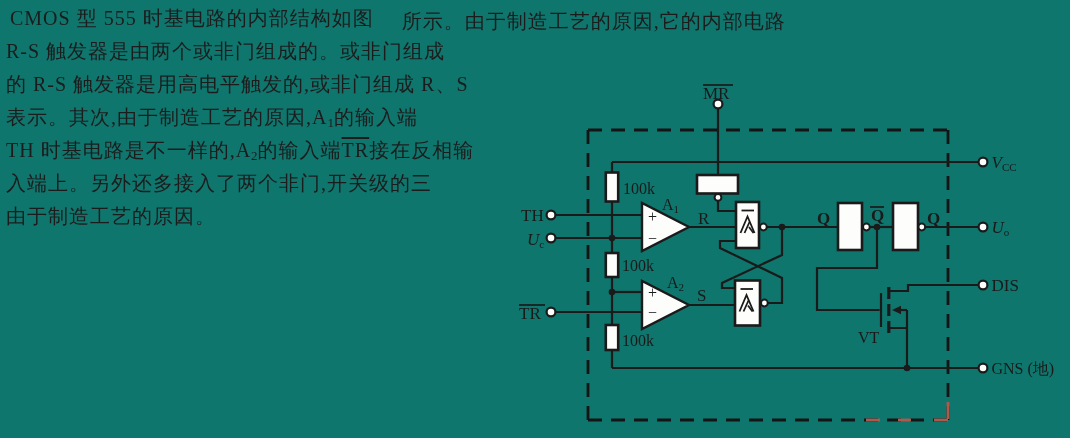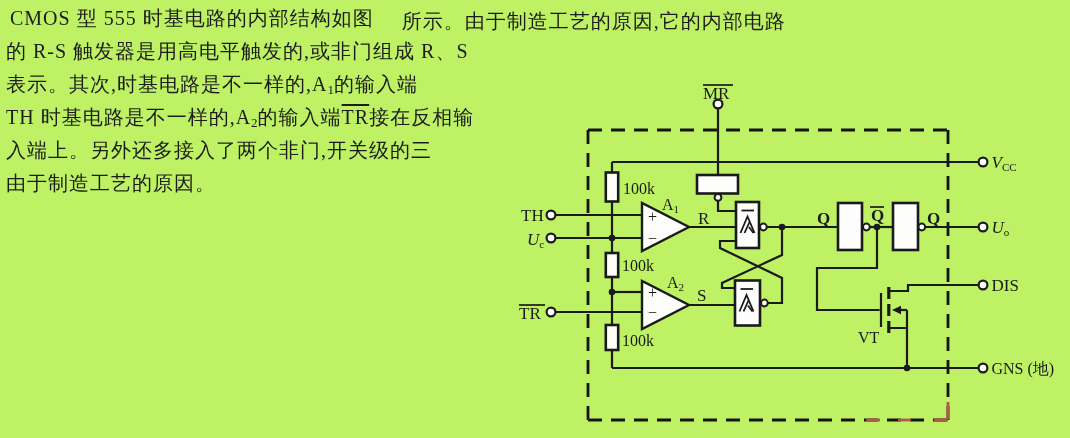--- a/index.html
+++ b/index.html
@@ -1,16 +1,16 @@
 <!DOCTYPE html>
 <html><head>
 <meta charset="utf-8">
 <style>
   html,body{margin:0;padding:0;background:#ffffff;}
-  .page{position:relative;width:1070px;height:438px;background:#bef264;overflow:hidden;
+  .page{position:relative;width:1070px;height:438px;background:#0f766e;overflow:hidden;
         font-family:"Liberation Serif",serif;color:#1c1c1c;}
   .para{position:absolute;left:6px;top:2px;width:486px;}
   .tline{height:33px;line-height:33px;font-size:20px;letter-spacing:1px;white-space:nowrap;}
   .l1-left{margin-left:4px;}
   .fig-gap{display:inline-block;width:28px;}
   .row1r{position:relative;top:3px;}
   .sub{font-size:13px;letter-spacing:0;vertical-align:-3px;}
   .over{text-decoration:overline;}
   .schematic{position:absolute;left:0;top:0;width:1070px;height:438px;}
   svg text{font-family:"Liberation Serif",serif;fill:#1a1a1a;}
@@ -33,23 +33,24 @@
 </style>
 </head>
 <body>
 
 <div class="page">
 
   <div class="para">
     <div class="tline">
       <span class="l1-left">CMOS 型 555 时基电路的内部结构如图</span><span class="fig-gap"></span><span class="row1r">所示。由于制造工艺的原因,它的内部电路</span>
     </div>
+    <div class="tline">R-S 触发器是由两个或非门组成的。或非门组成</div>
     <div class="tline">的 R-S 触发器是用高电平触发的,或非门组成 R、S</div>
     <div class="tline">
-      <span>表示。其次,时基电路是不一样的,A</span><span class="sub">1</span><span>的输入端</span>
+      <span>表示。其次,由于制造工艺的原因,A</span><span class="sub">1</span><span>的输入端</span>
     </div>
     <div class="tline">
       <span>TH 时基电路是不一样的,A</span><span class="sub">2</span><span>的输入端</span><span class="over">TR</span><span>接在反相输</span>
     </div>
     <div class="tline">入端上。另外还多接入了两个非门,开关级的三</div>
     <div class="tline">由于制造工艺的原因。</div>
   </div>
 
   <svg class="schematic" viewBox="0 0 1070 438">
 

